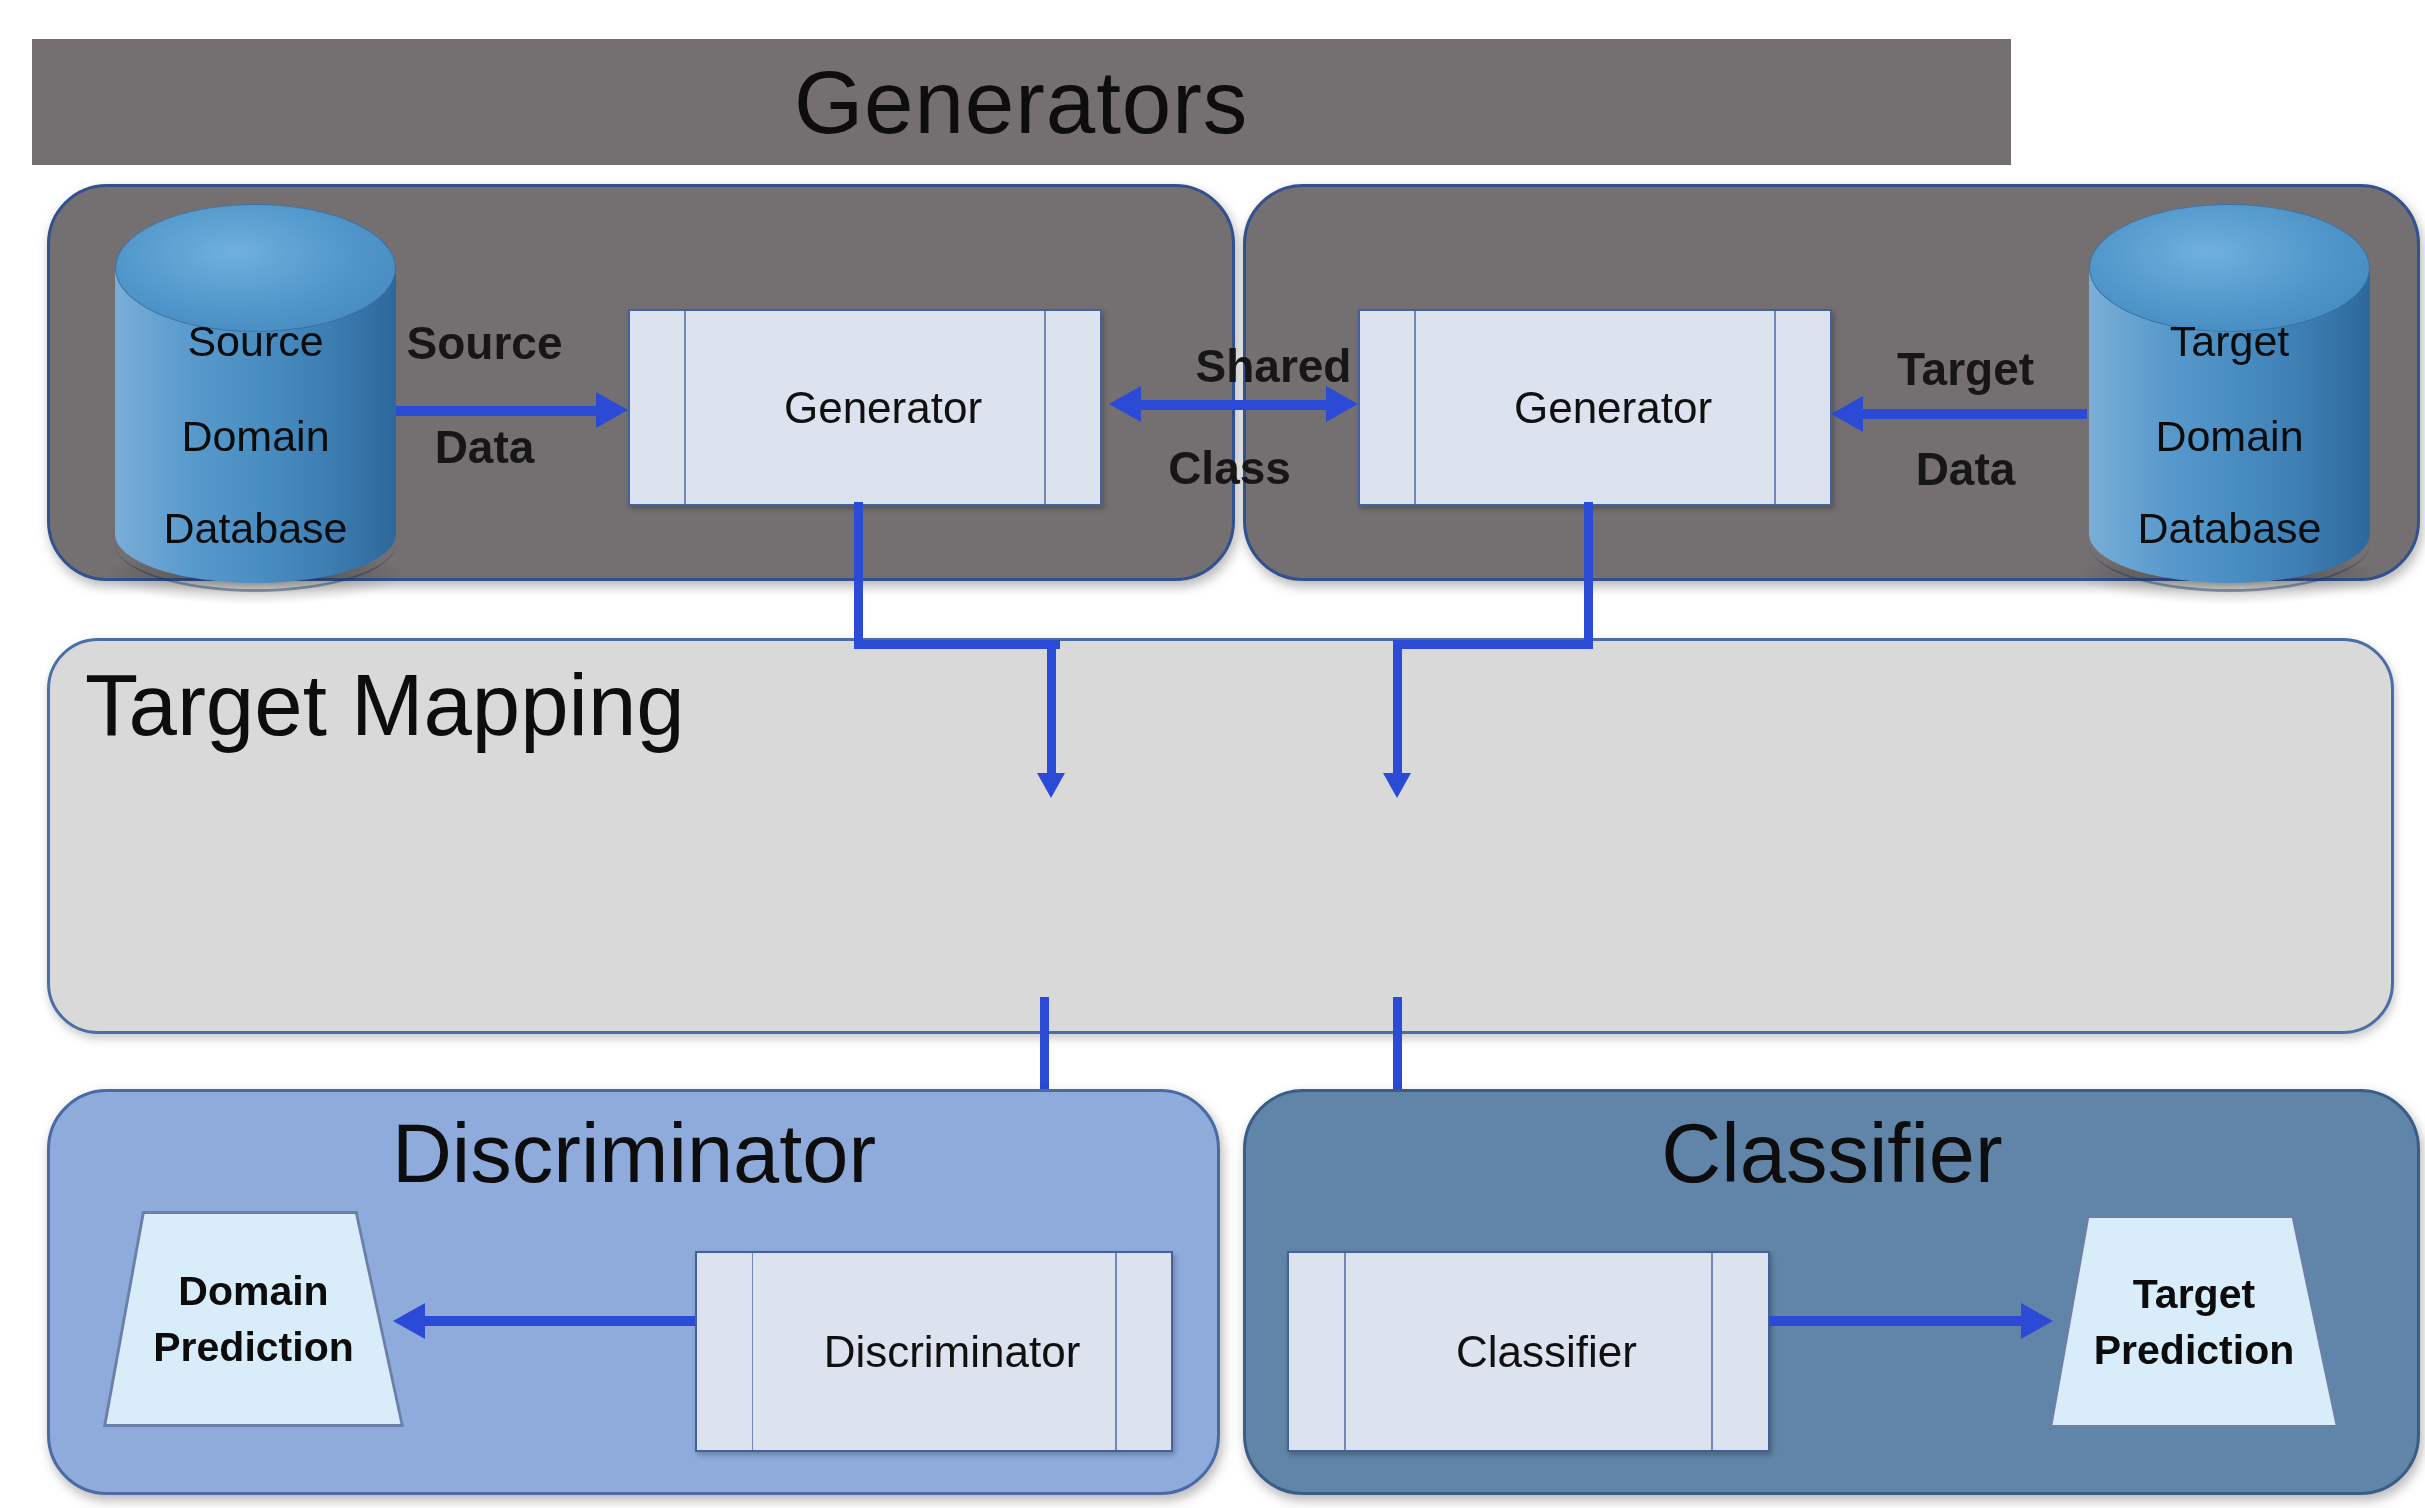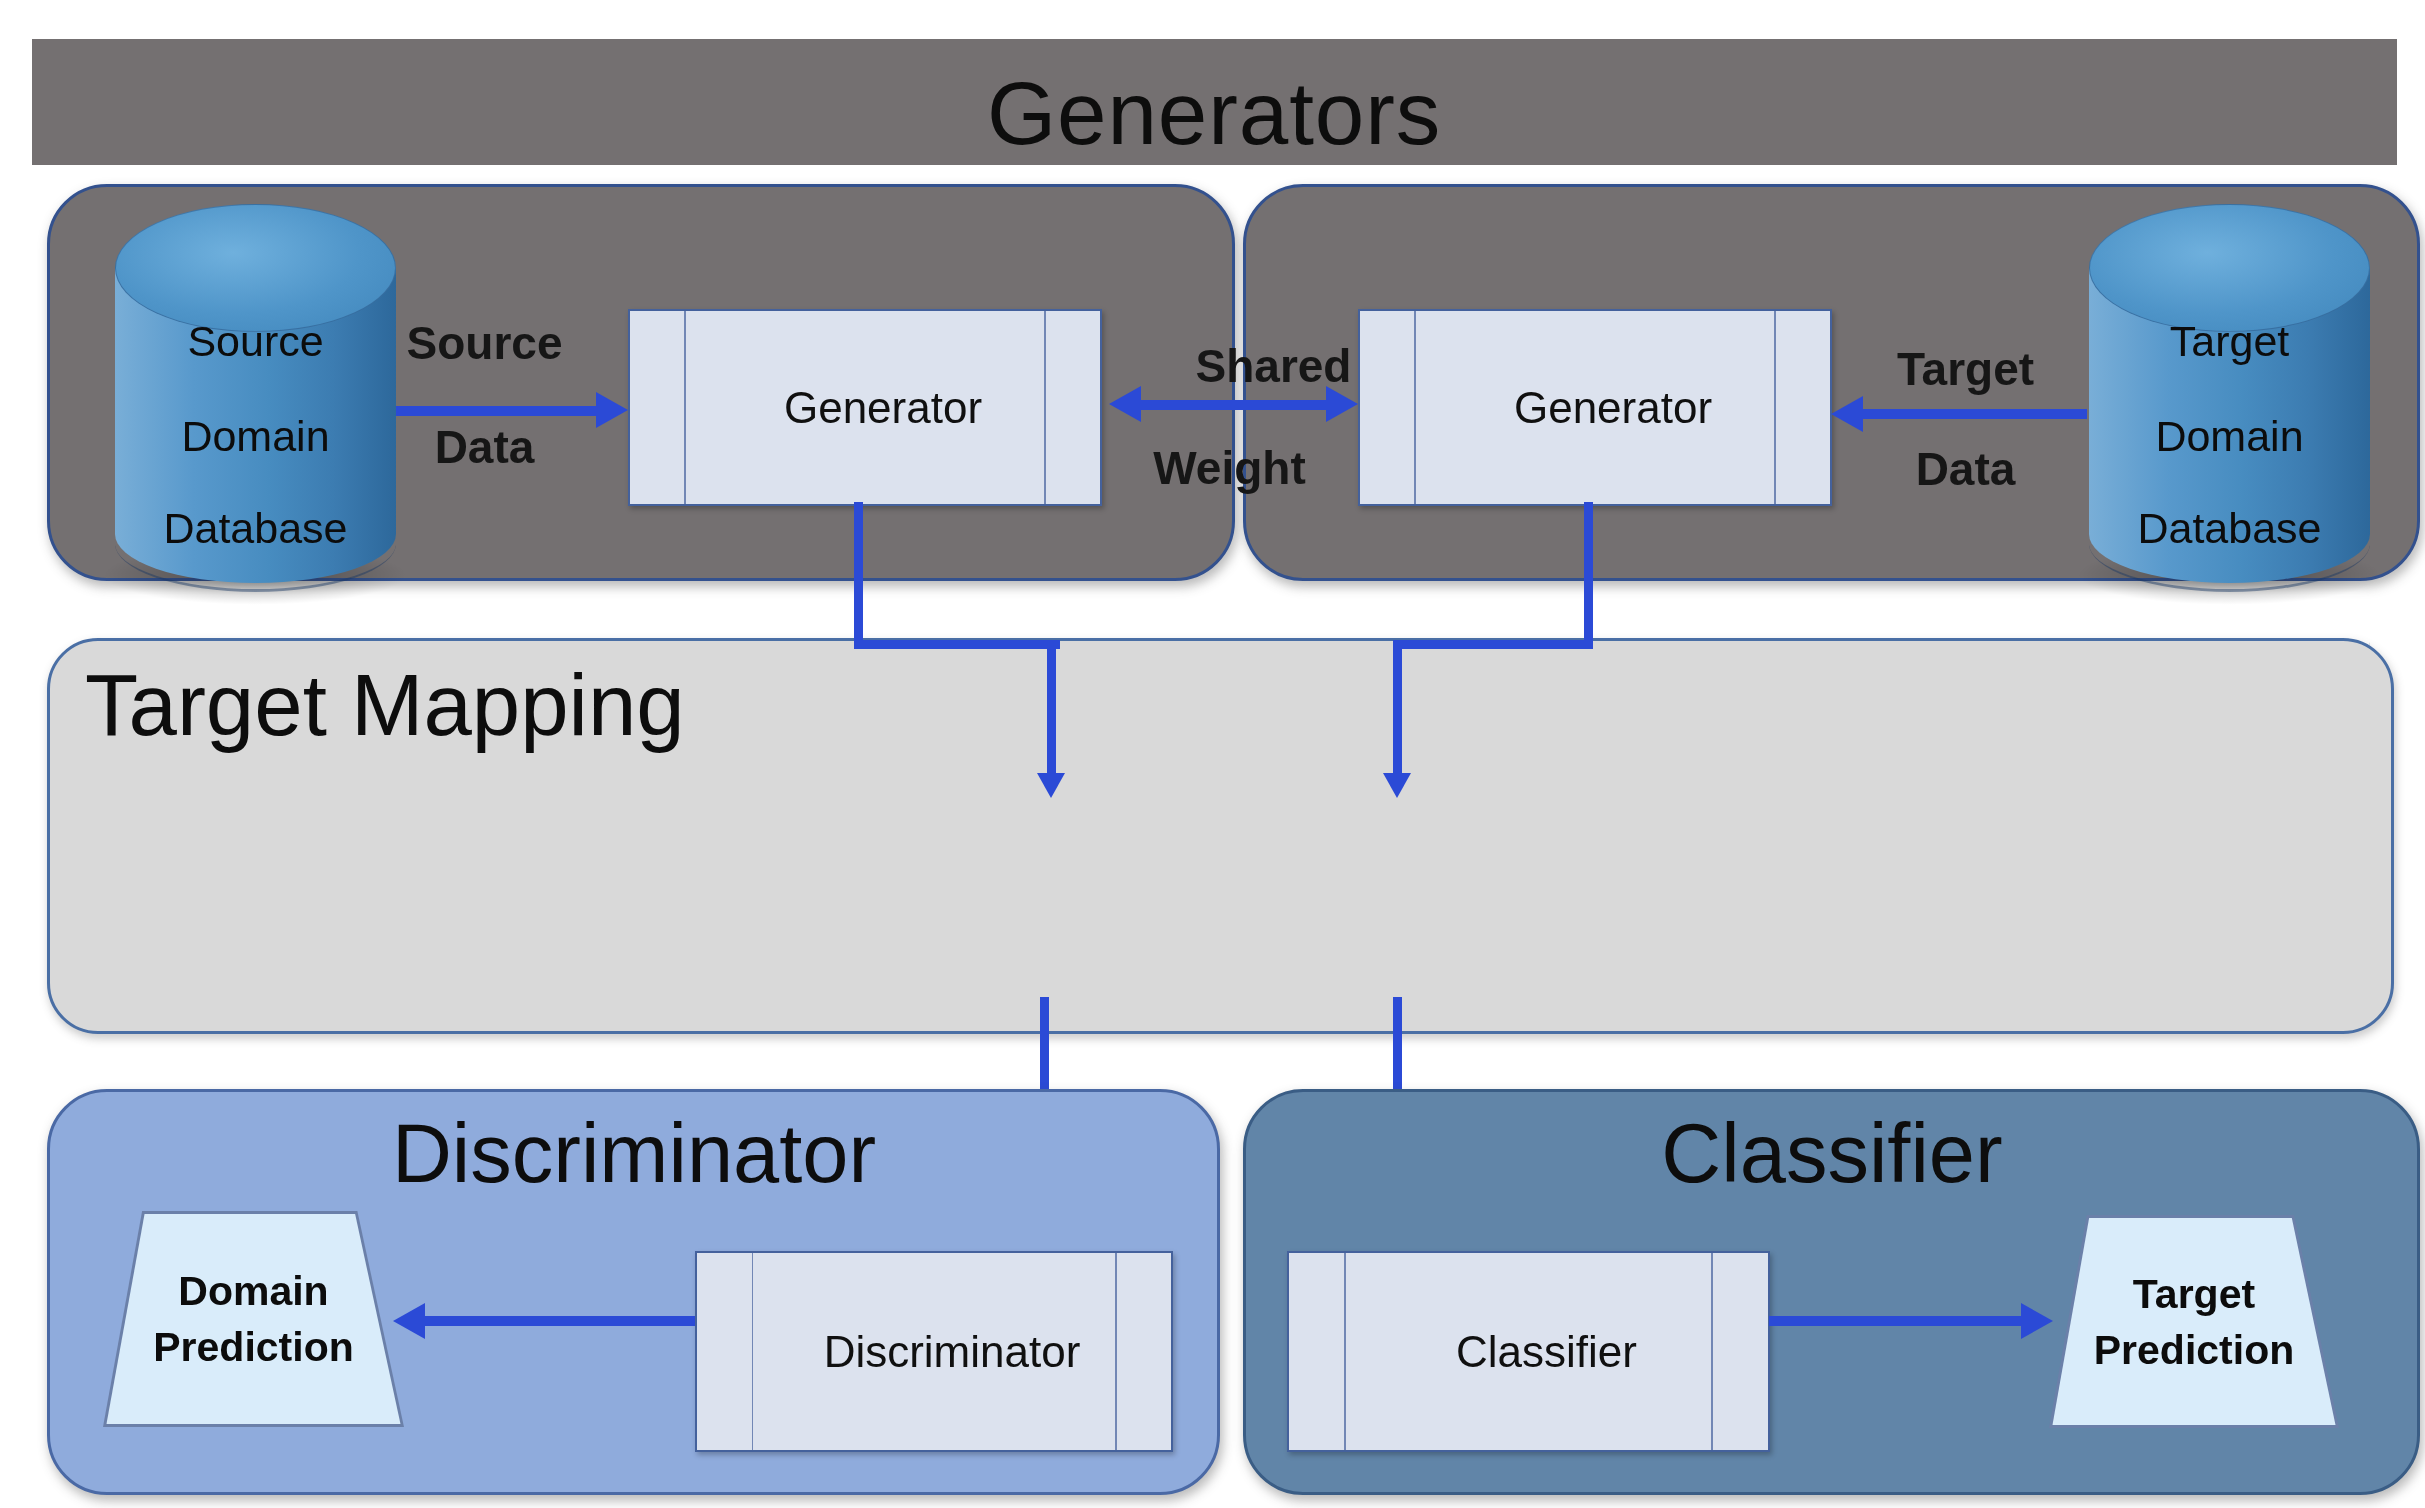--- a/index.html
+++ b/index.html
@@ -19,22 +19,22 @@
     --trapezoid-border:#6b80a9;
     --title-text:#0d0d0d;
   }
   html,body{margin:0;padding:0;background:#ffffff;}
   #canvas{
     position:relative;width:2426px;height:1508px;background:#ffffff;overflow:hidden;
     font-family:"Liberation Sans","DejaVu Sans",sans-serif;color:#111;
   }
   
   .banner{
-    position:absolute;left:31.5px;top:39px;width:2365px;height:126px;
-    background:var(--banner-bg);display:flex;align-items:flex-end;justify-content:center;
+    position:absolute;left:31.5px;top:39px;width:1979px;height:126px;
+    background:var(--banner-bg);display:flex;align-items:center;justify-content:center;
   }
   .banner-title{font-size:89px;font-weight:300;color:var(--title-text);letter-spacing:0.9px;}
   .panel{position:absolute;box-shadow:2.6px 5.1px 10.2px rgba(60,60,60,.35);}
   .gen-panel{
     background:var(--generators-panel-bg);border:3.4px solid var(--panel-border-blue);border-radius:60px;
   }
   .map-panel{
     background:var(--mapping-bg);border:3.4px solid var(--mapping-border);border-radius:51px;
     box-shadow:1.7px 4.3px 8.5px rgba(90,90,90,.3);
   }
@@ -138,21 +138,21 @@
 
   <div>
     <span class="edge-label" style="left:374px;top:316px;">Source</span>
     <span class="edge-label" style="left:374px;top:420px;">Data</span>
     <span class="hline" style="left:396px;top:406px;width:208px;height:10.2px;"></span>
     <span class="ah ah-right" style="left:596px;top:392px;"></span>
   </div>
 
   <div>
     <span class="edge-label" style="left:1163px;top:339px;">Shared</span>
-    <span class="edge-label" style="left:1119px;top:441px;">Weight</span>
+    <span class="edge-label" style="left:1119px;top:441px;">Class</span>
     <span class="hline" style="left:1138px;top:400px;width:189px;height:10.2px;"></span>
     <span class="ah ah-left" style="left:1109px;top:386px;"></span>
     <span class="ah ah-right" style="left:1326px;top:386px;"></span>
   </div>
 
   <div>
     <span class="edge-label" style="left:1855px;top:342px;">Target</span>
     <span class="edge-label" style="left:1855px;top:442px;">Data</span>
     <span class="hline" style="left:1863px;top:409px;width:224px;height:10.2px;"></span>
     <span class="ah ah-left" style="left:1831px;top:396px;"></span>

